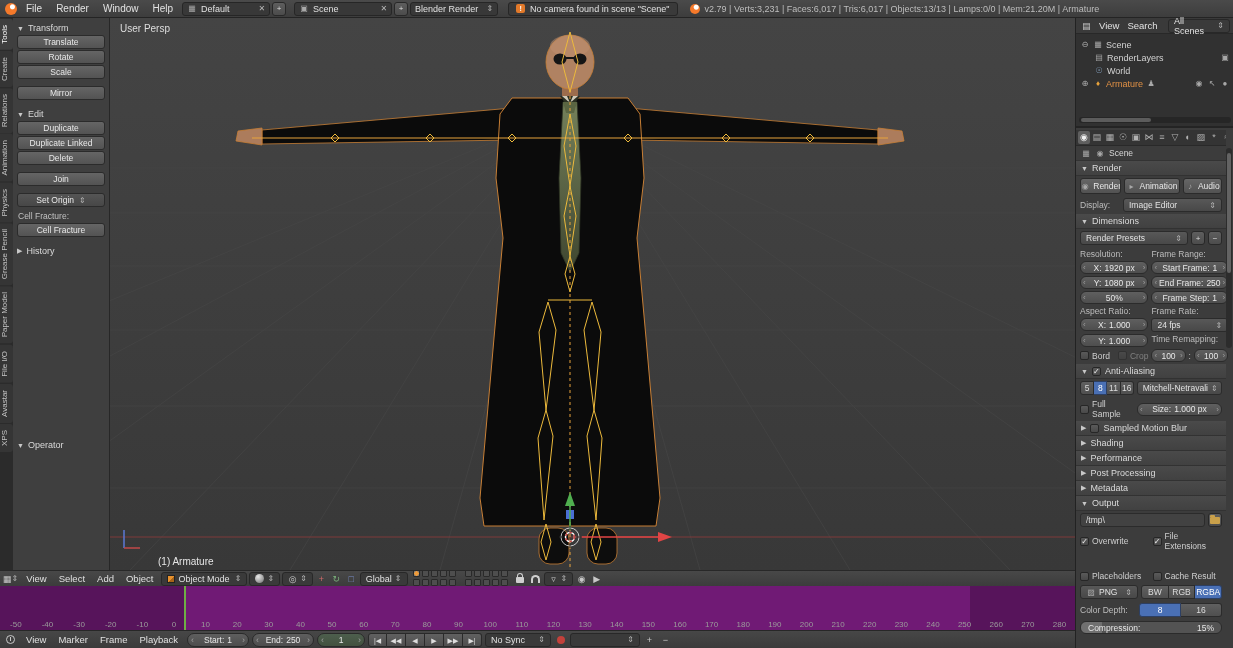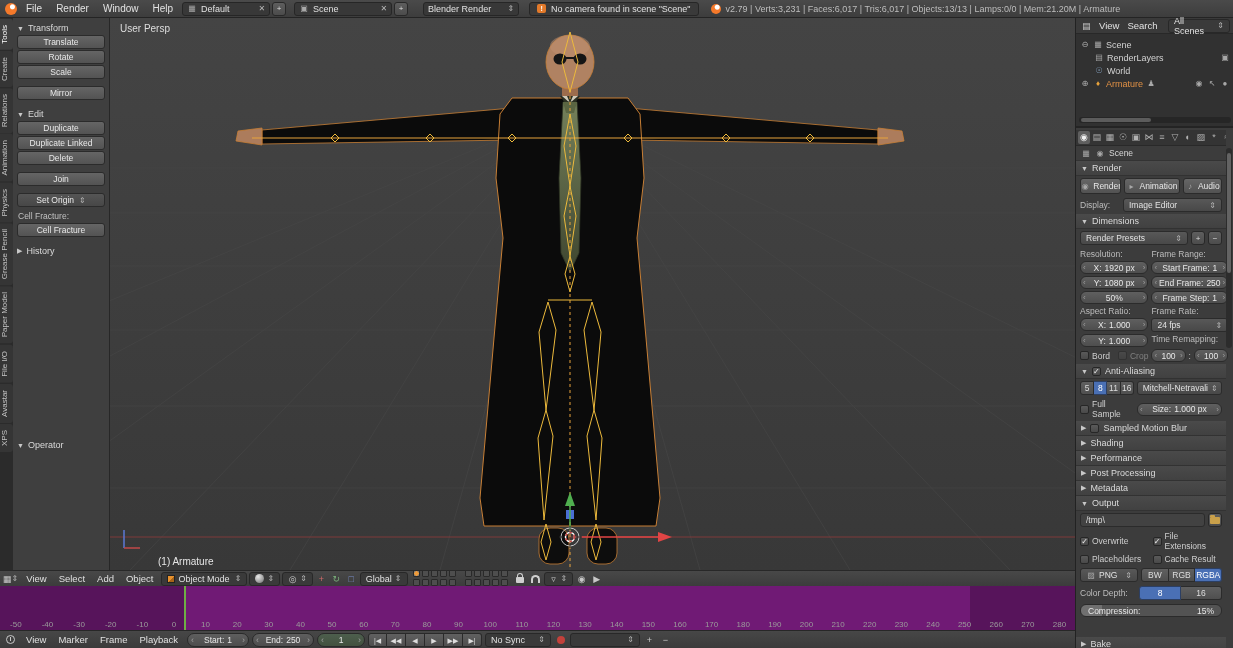--- a/index.html
+++ b/index.html
@@ -131,21 +131,21 @@
       <span>Default</span>
       <span class="ud">✕</span>
     </span>
     <span class="sq">+</span>
     <span class="idb" style="width:98px;margin-left:6px">
       <span class="oicon">▣</span>
       <span>Scene</span>
       <span class="ud">✕</span>
     </span>
     <span class="sq">+</span>
-    <span class="idb" style="width:96px;margin-left:13px">
+    <span class="idb" style="width:88px;margin-left:0">
       <span>Blender Render</span>
       <span class="ud">⇕</span>
     </span>
     <span class="warn">
       <span class="warnico">!</span>
       <span>No camera found in scene "Scene"</span>
     </span>
     <span class="stats">
       <span class="logo" style="width:10px;height:10px"></span>
       <span>v2.79 | Verts:3,231 | Faces:6,017 | Tris:6,017 | Objects:13/13 | Lamps:0/0 | Mem:21.20M | Armature</span>
@@ -685,21 +685,21 @@
           <span>Output</span>
         </div>
       <div class="prow">
         <span class="txtf">
             <span>/tmp\</span>
           </span>
         <span class="sq">
             <span class="folder"></span>
           </span>
       </div>
-      <div class="pgrid" style="row-gap:3px">
+      <div class="pgrid" style="row-gap:20px">
         <span class="chk on">
             <span class="box"></span>
             <span>Overwrite</span>
           </span>
         <span class="chk on">
             <span class="box"></span>
             <span>File Extensions</span>
           </span>
         <span class="chk">
             <span class="box"></span>

